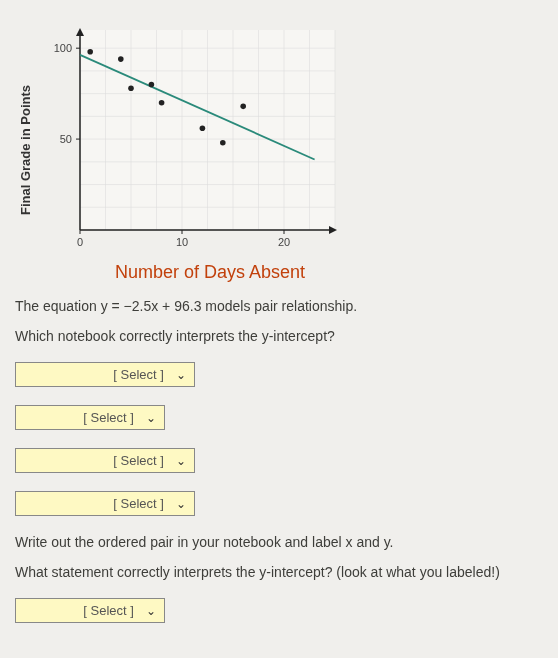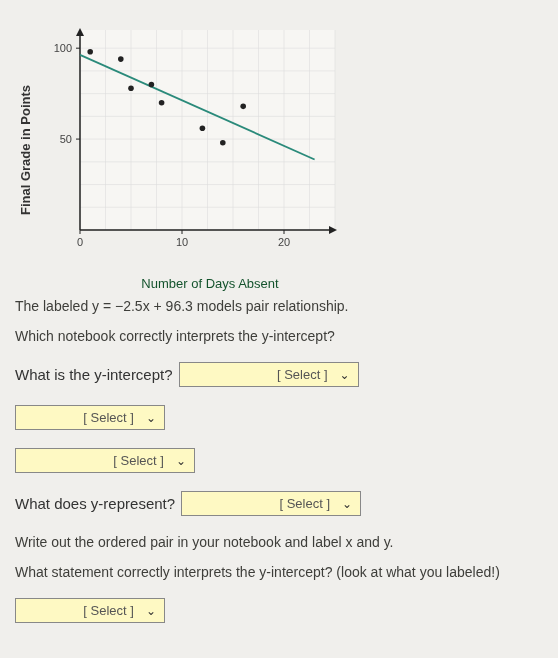--- a/index.html
+++ b/index.html
@@ -25,23 +25,23 @@
     left: -10px;
     top: 50%;
     transform: translate(-50%, -50%) rotate(-90deg);
     font-size: 13px;
     font-weight: bold;
     color: #333;
     white-space: nowrap;
   }
   .x-axis-label {
     text-align: center;
-    font-size: 13px;
-    color: #14532d;
-    margin-top: 16px;
+    font-size: 18px;
+    color: #c2410c;
+    margin-top: 2px;
     margin-left: 40px;
   }
   .tick-label { font-size: 11px; fill: #444; font-family: Arial; }
   .question-text { margin: 14px 0; font-size: 14px; color: #3e3e3a; }
   .row { margin: 18px 0; display: flex; align-items: center; flex-wrap: wrap; gap: 6px; }
   .prompt { font-size: 15px; color: #333; }
   .select-box {
     display: inline-flex;
     align-items: center;
     justify-content: flex-end;
@@ -106,27 +106,26 @@
       <circle cx="116.4" cy="64.54545454545453" r="2.8" fill="#222"></circle>
       <circle cx="126.60000000000001" cy="82.72727272727273" r="2.8" fill="#222"></circle>
       <circle cx="167.39999999999998" cy="108.18181818181819" r="2.8" fill="#222"></circle>
       <circle cx="208.20000000000002" cy="86.36363636363637" r="2.8" fill="#222"></circle>
       <circle cx="187.8" cy="122.72727272727273" r="2.8" fill="#222"></circle>
     </svg>
   <div class="x-axis-label">Number of Days Absent</div>
 </div>
 
 <p class="question-text">
-  <span>The labeled  </span><span class="italic-var">y = −2.5x + 96.3</span><span> models pair relationship.</span>
+  <span>The equation  </span><span class="italic-var">y = −2.5x + 96.3</span><span> models pair relationship.</span>
 </p>
 
 <p class="question-text">Which notebook correctly interprets the  y-intercept?</p>
 
 <div class="row">
-  <span class="prompt">What is the y-intercept?</span>
   <div class="select-box wide">
     <span>[ Select ]</span>
     <span class="chev">⌄</span>
   </div>
 </div>
 
 <div class="row">
   <div class="select-box">
     <span>[ Select ]</span>
     <span class="chev">⌄</span>
@@ -134,21 +133,20 @@
 </div>
 
 <div class="row">
   <div class="select-box wide">
     <span>[ Select ]</span>
     <span class="chev">⌄</span>
   </div>
 </div>
 
 <div class="row">
-  <span class="prompt">What does y-represent?</span>
   <div class="select-box wide">
     <span>[ Select ]</span>
     <span class="chev">⌄</span>
   </div>
 </div>
 
 <p class="question-text">Write out the ordered pair in your notebook and label x and y.</p>
 
 <p class="question-text">
   <span>What statement correctly interprets the </span><span class="bold">y-intercept?</span><span> (look at what you labeled!)</span>

